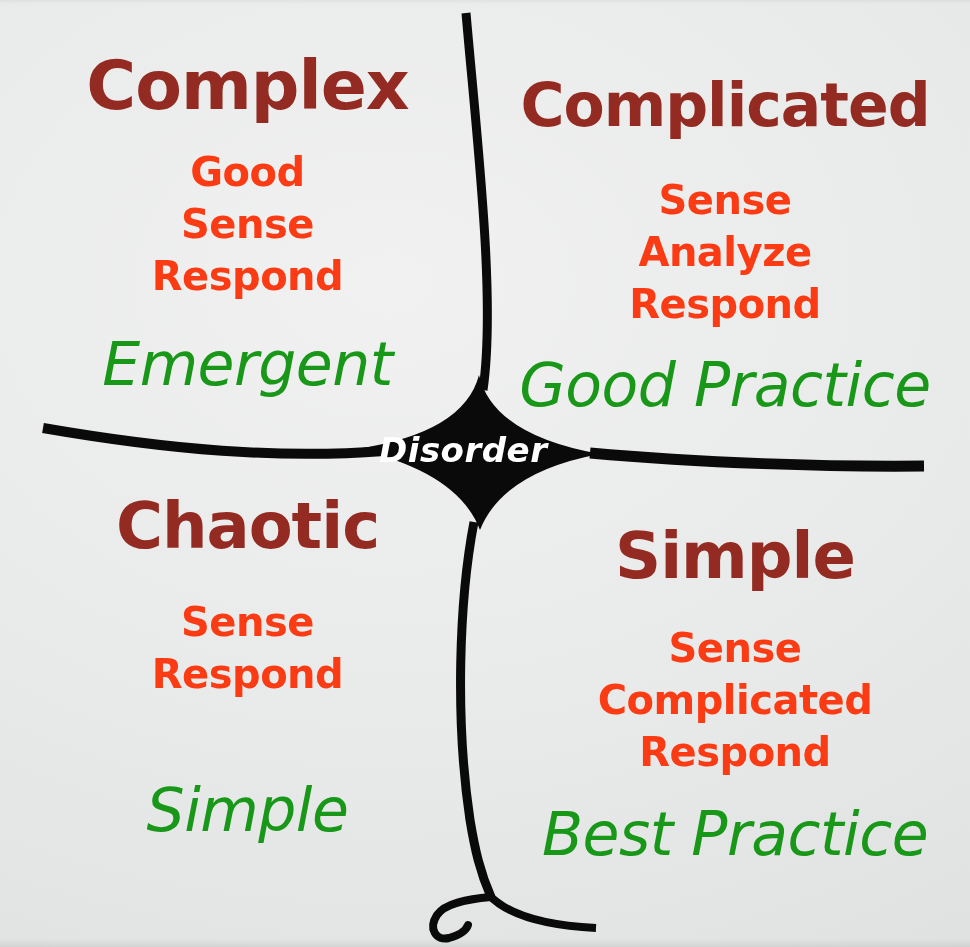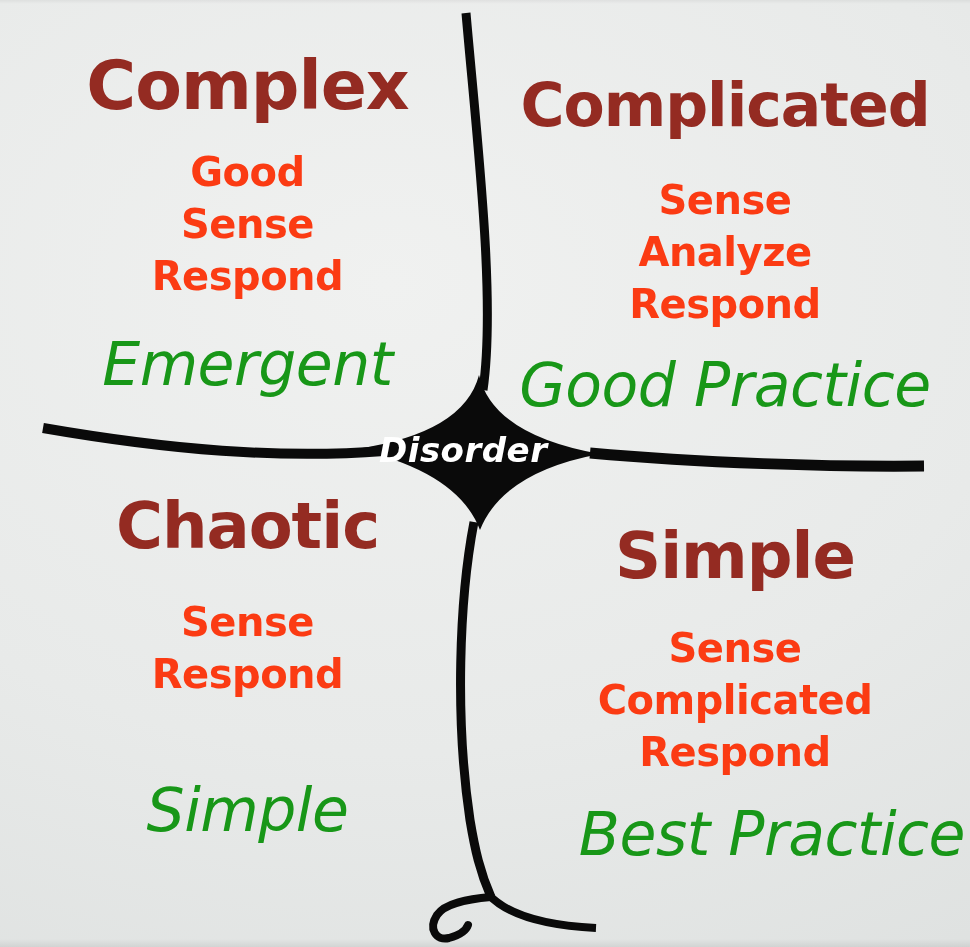--- a/index.html
+++ b/index.html
@@ -53,21 +53,21 @@
   
   #q-chaotic{left:10px;top:494px;width:475px;height:350px;}
   #q-chaotic .title{top:0;font-size:64px;}
   #q-chaotic .actions{top:102px;}
   #q-chaotic .label{top:286px;}
 
   
   #q-simple{left:505px;top:524px;width:460px;height:340px;}
   #q-simple .title{top:0;font-size:64px;}
   #q-simple .actions{top:98px;}
-  #q-simple .label{top:280px;text-align:right;}
+  #q-simple .label{top:280px;}
 
   .disorder{
     position:absolute;left:379px;top:433px;width:200px;height:34px;
     font-weight:bold;font-size:34px;line-height:34px;
     color:var(--disorder-text,#ffffff);letter-spacing:0.5px;font-style:italic;
   }
 </style>
 </head>
 <body>
 

